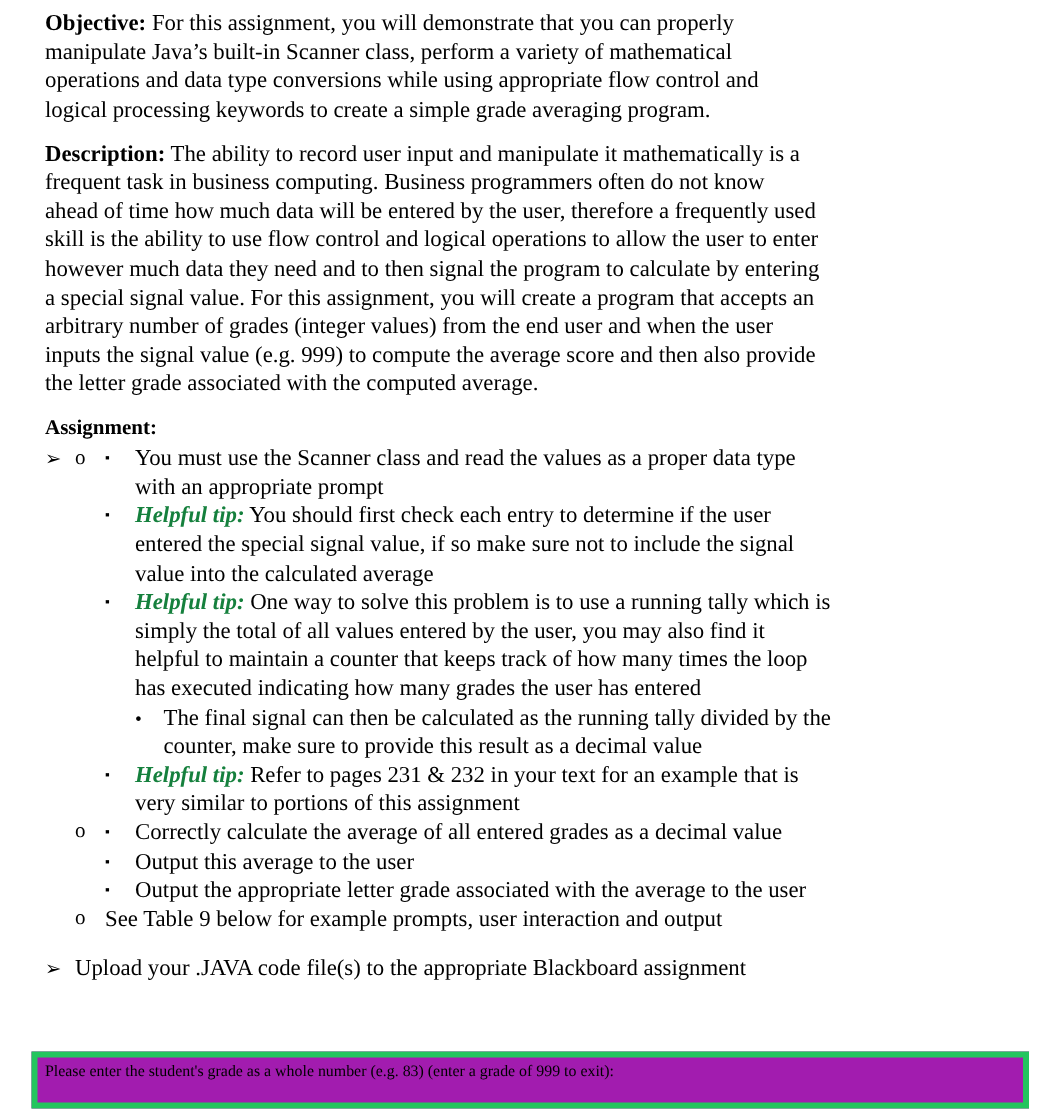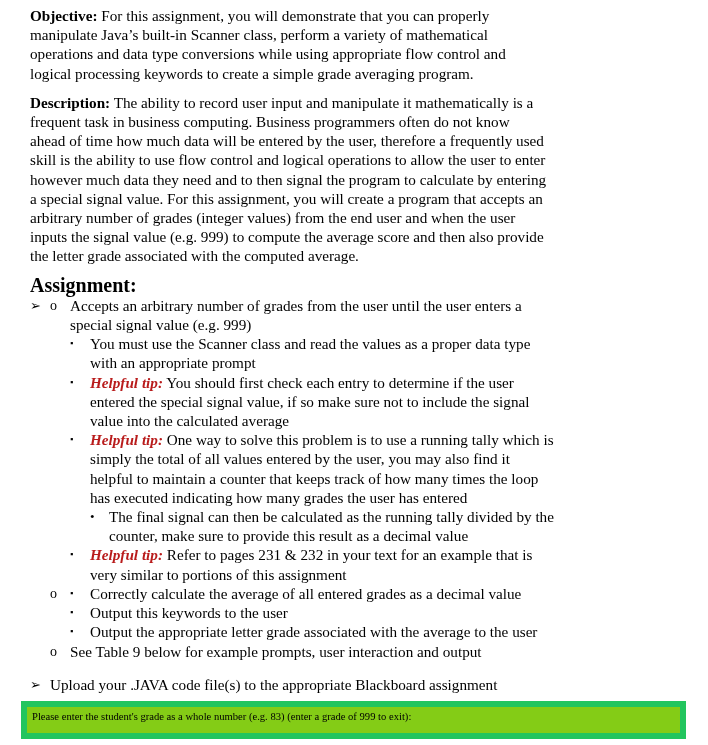--- a/index.html
+++ b/index.html
@@ -27,21 +27,21 @@
     font-size: 15.2px;
     line-height: 19.2px;
     text-align: left;
     padding-right: 6px;
   }
   .lead {
     font-weight: bold;
   }
   h2.section-head {
     margin: 0 0 1px 0;
-    font-size: 20px;
+    font-size: 14px;
     line-height: 19.2px;
     font-weight: bold;
   }
   ul.lvl {
     list-style: none;
     margin: 0;
     padding: 0;
   }
   li.item {
     position: relative;
@@ -75,36 +75,36 @@
   .l3 { margin-left: 30px; }
   .l3 > li.item { padding-left: 20px; }
   .l3 > li.item > .bullet { font-size: 9px; top: 0px; }
 
   
   .l4 { margin-left: 28px; }
   .l4 > li.item { padding-left: 19px; }
   .l4 > li.item > .bullet { font-size: 13px; }
 
   .tip {
-    color: #b91c1c;
+    color: #15803d;
     font-weight: bold;
     font-style: italic;
   }
   .gap-md { height: 14px; }
 
   .console-box {
     position: absolute;
     left: 21px;
     top: 701px;
     width: 665px;
     height: 38px;
-    border: 6px solid #22c55e;
+    border: 4px solid #22c55e;
     box-sizing: border-box;
     padding: 3px 5px 0 5px;
-    background: #84cc16;
+    background: #a21caf;
   }
   .console-line {
     font-size: 10.6px;
     line-height: 13.5px;
     font-family: "Liberation Serif", "DejaVu Serif", serif;
     white-space: pre;
   }
 </style>
 </head>
 <body>
@@ -117,21 +117,20 @@
 
   <h2 class="section-head">Assignment:</h2>
 
   <ul class="lvl l1">
     <li class="item">
       <span class="bullet">➢</span>
 
       <ul class="lvl l2">
         <li class="item">
           <span class="bullet">o</span>
-          <span class="txt">Accepts an arbitrary number of grades from the user until the user enters a special signal value (e.g. 999)</span>
 
           <ul class="lvl l3">
             <li class="item">
               <span class="bullet">▪</span>
               <span class="txt">You must use the Scanner class and read the values as a proper data type with an appropriate prompt</span>
             </li>
             <li class="item">
               <span class="bullet">▪</span>
               <span class="txt"><span class="tip">Helpful tip:</span><span> You should first check each entry to determine if the user entered the special signal value, if so make sure not to include the signal value into the calculated average</span></span>
             </li>
@@ -156,21 +155,21 @@
         <li class="item">
           <span class="bullet">o</span>
 
           <ul class="lvl l3">
             <li class="item">
               <span class="bullet">▪</span>
               <span class="txt">Correctly calculate the average of all entered grades as a decimal value</span>
             </li>
             <li class="item">
               <span class="bullet">▪</span>
-              <span class="txt">Output this keywords to the user</span>
+              <span class="txt">Output this average to the user</span>
             </li>
             <li class="item">
               <span class="bullet">▪</span>
               <span class="txt">Output the appropriate letter grade associated with the average to the user</span>
             </li>
           </ul>
         </li>
 
         <li class="item">
           <span class="bullet">o</span>

